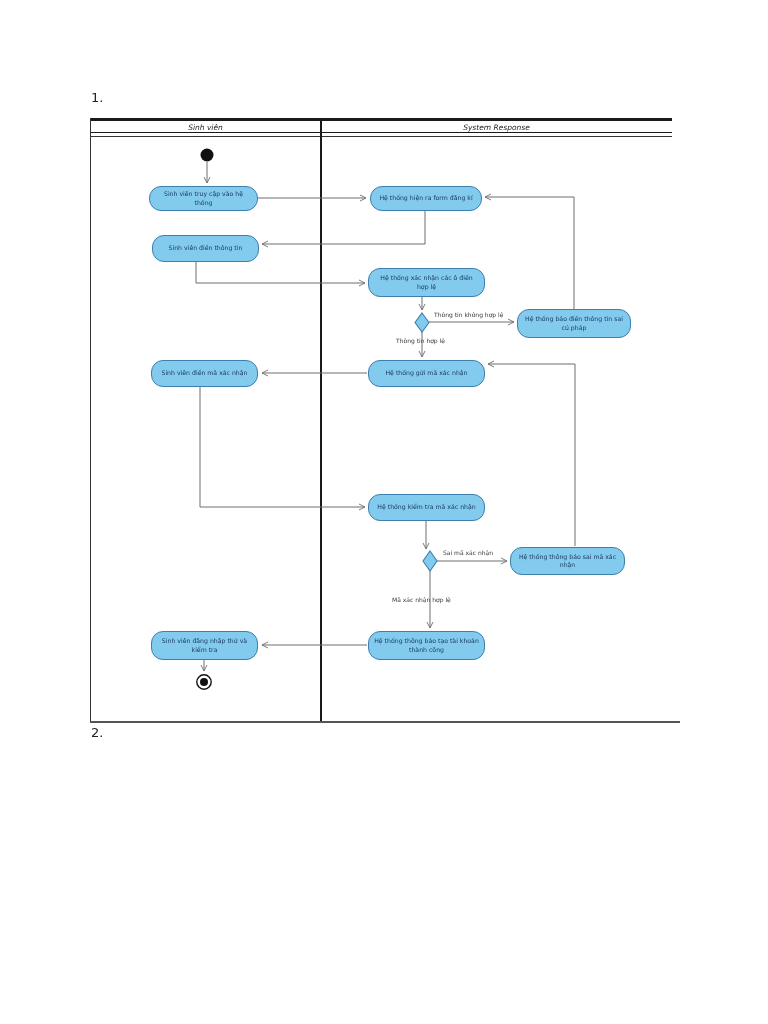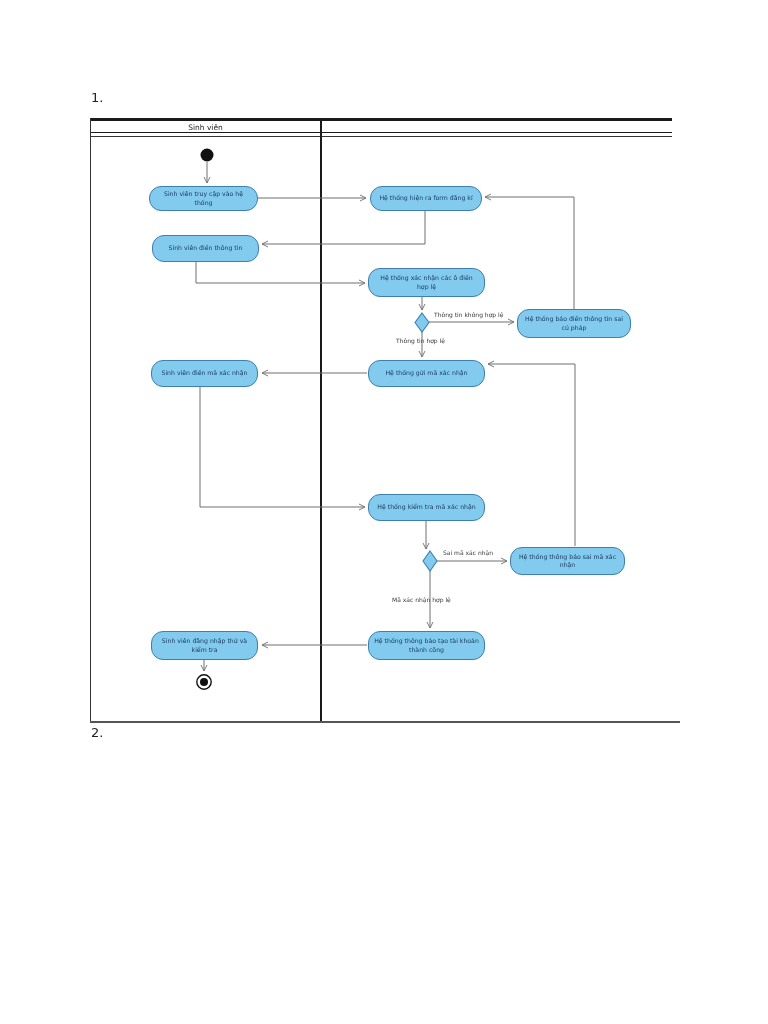--- a/index.html
+++ b/index.html
@@ -1,21 +1,21 @@
 <!DOCTYPE html>
 <html><head>
 <meta charset="utf-8">
 <style>
   html,body{margin:0;padding:0;}
   body{background:#e9e9e9;font-family:"DejaVu Sans", sans-serif;}
   .page{position:relative;width:768px;height:1024px;background:#ffffff;margin:0 auto;overflow:hidden;}
   .list-num{position:absolute;font-size:13px;color:#222;font-family:"DejaVu Sans", sans-serif;}
   .frame-line{position:absolute;background:#1a1a1a;}
   .lane-title{position:absolute;top:121px;height:12px;display:flex;align-items:center;justify-content:center;
-    font-size:7.5px;color:#222;}
+    font-size:7.5px;color:#222;font-style:italic;}
   svg.overlay{position:absolute;left:0;top:0;}
   .act{position:absolute;background:#82cbee;border:1.2px solid #3e7fac;border-radius:12px;
     color:#17365d;font-size:6.2px;line-height:1.35;display:flex;align-items:center;justify-content:center;
     text-align:center;padding:1px 5px;box-sizing:border-box;}
   .edge-label{position:absolute;font-size:6px;color:#3a3a3a;white-space:nowrap;}
 </style>
 </head>
 <body>
 
 <div class="page">
@@ -24,20 +24,21 @@
   <div class="list-num" style="left:91px;top:725px;">2.</div>
 
   <div class="frame-line" style="left:90px;top:118px;width:582px;height:2.5px;"></div>
   <div class="frame-line" style="left:90px;top:132px;width:582px;height:1.2px;"></div>
   <div class="frame-line" style="left:90px;top:136px;width:582px;height:1px;background:#333;"></div>
   <div class="frame-line" style="left:90px;top:118px;width:1.3px;height:604px;background:#333;"></div>
   <div class="frame-line" style="left:320px;top:118px;width:1.8px;height:604px;"></div>
   <div class="frame-line" style="left:90px;top:721px;width:590px;height:1.5px;background:#555;"></div>
 
   <div class="lane-title" style="left:90px;width:231px;">Sinh viên</div>
+  <div class="lane-title" style="left:321px;width:351px;">System Response</div>
 
   <svg class="overlay" width="768" height="1024">
     <defs>
       <marker id="arr" viewBox="0 0 10 10" refX="9" refY="5" markerWidth="7.5" markerHeight="7.5" orient="auto">
         <path d="M1,1 L9,5 L1,9" fill="none" stroke="#6e6e6e" stroke-width="1.2"></path>
       </marker>
     </defs>
     <g fill="none" stroke="#6e6e6e" stroke-width="1">
       <path d="M207,162 V183" marker-end="url(#arr)"></path>
       <path d="M258,198 H366" marker-end="url(#arr)"></path>

